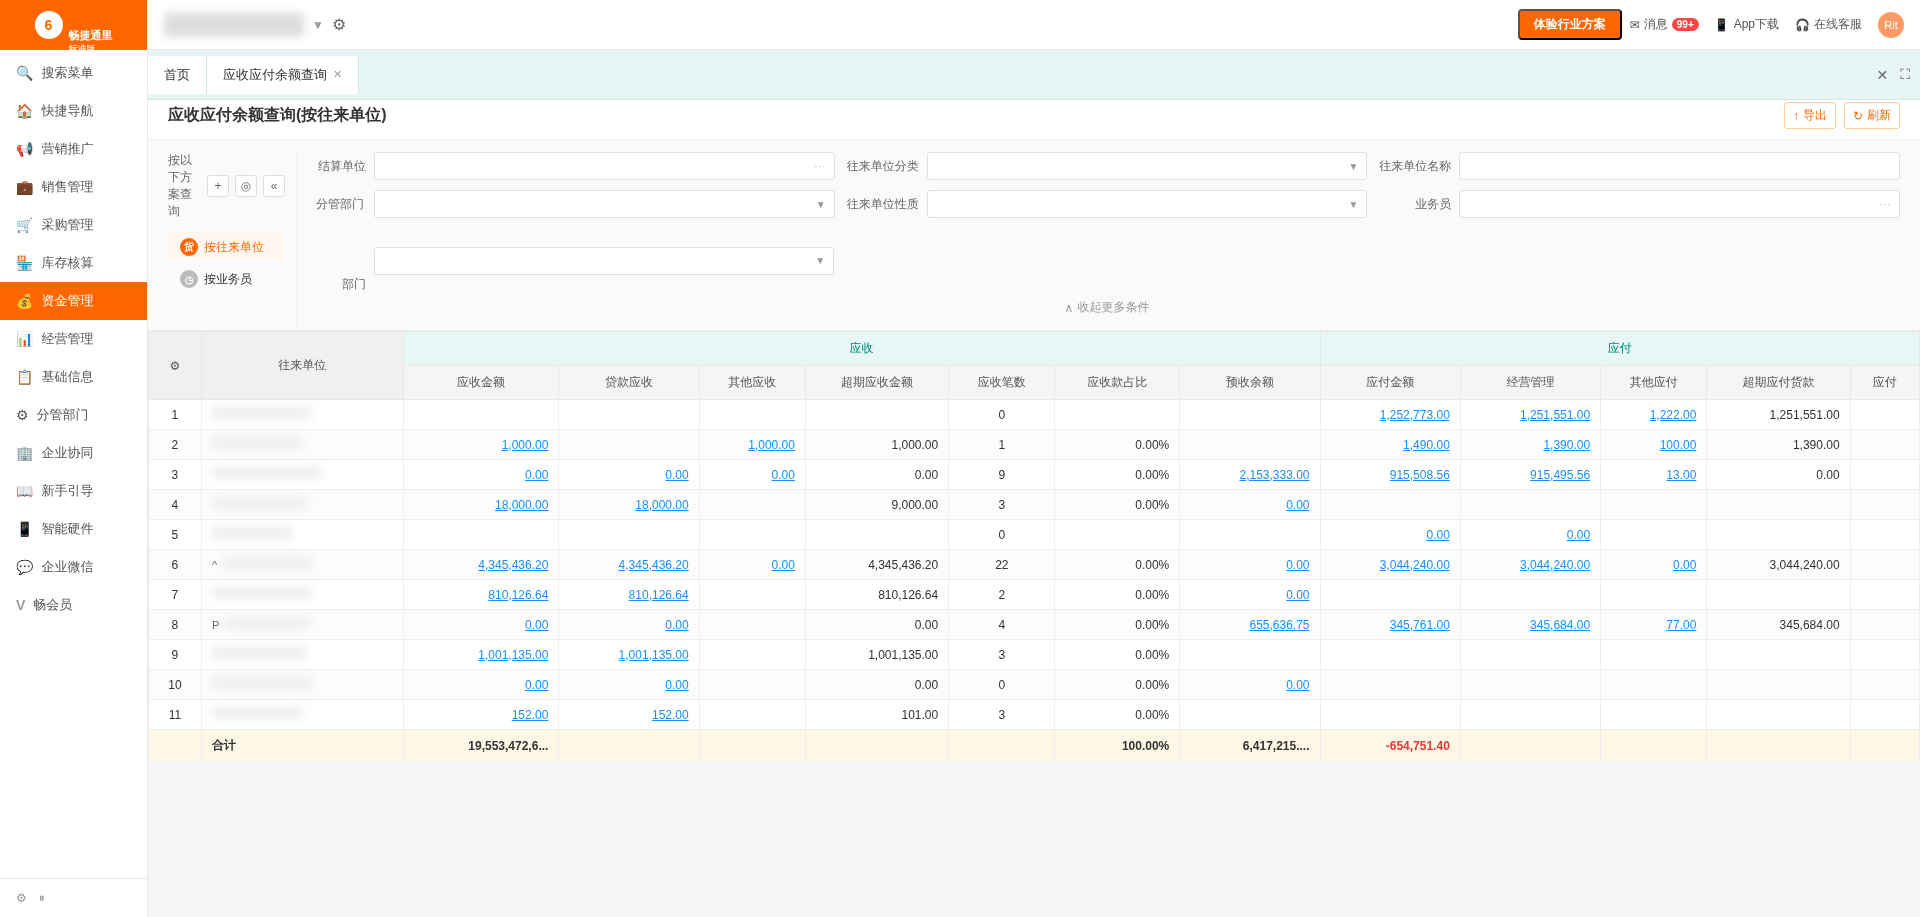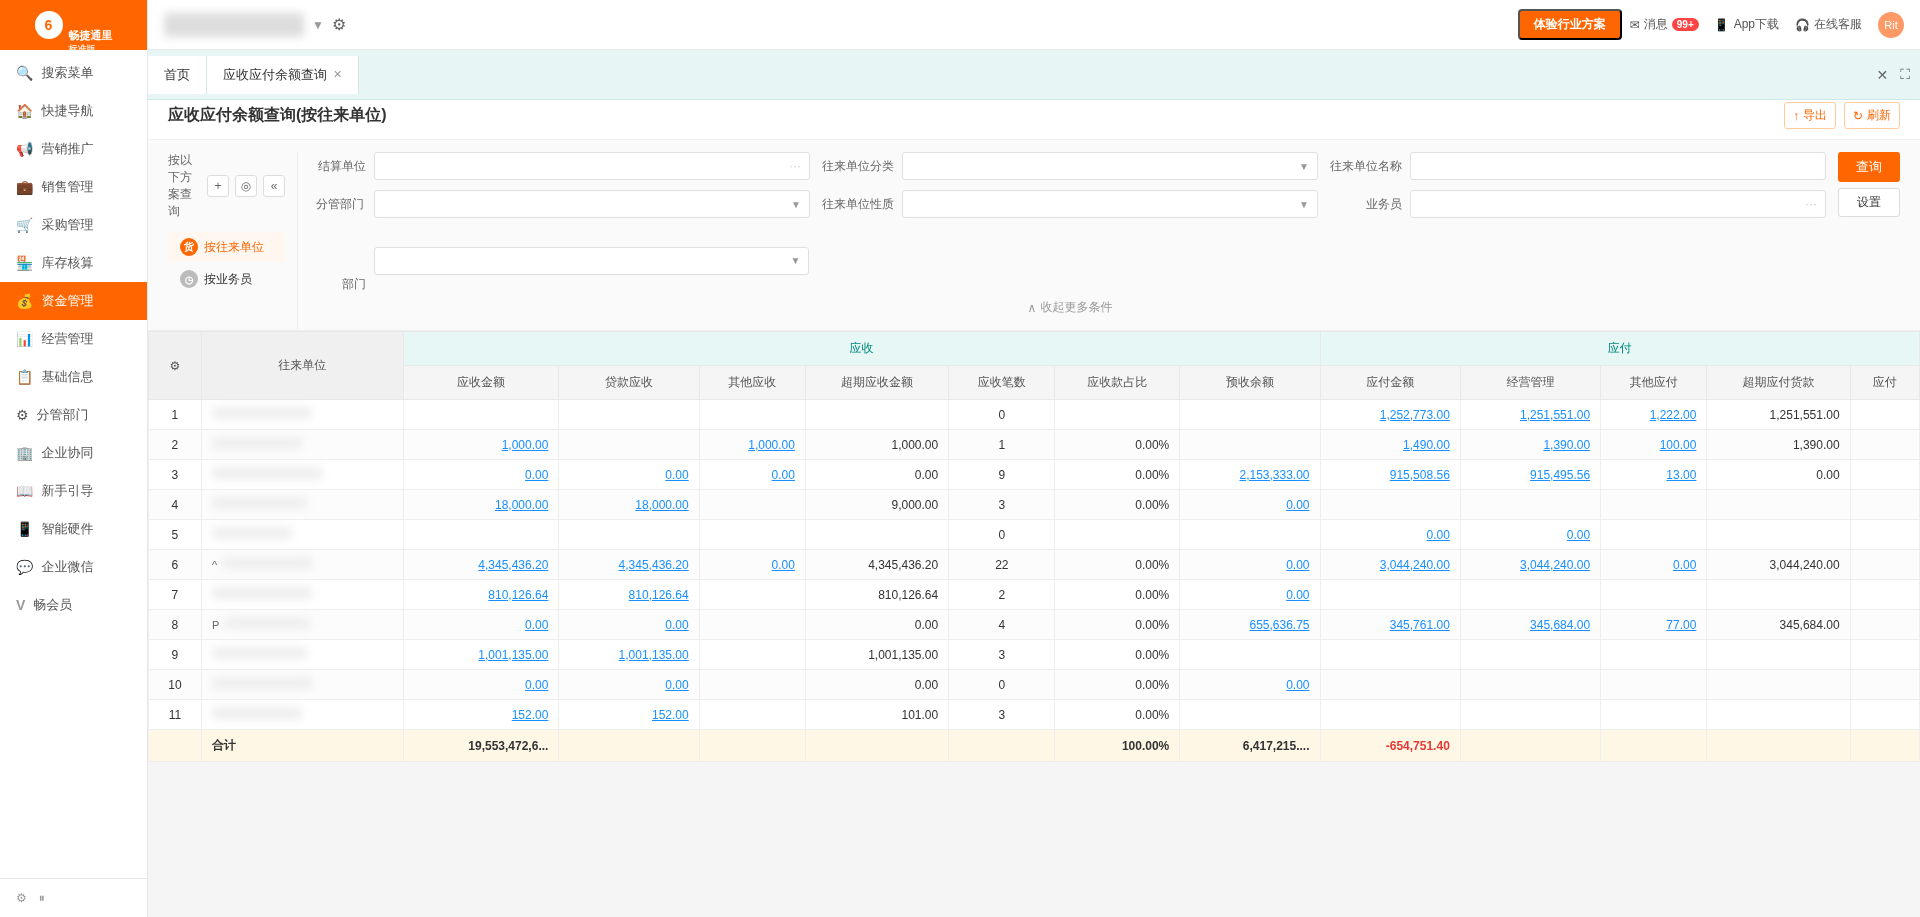--- a/index.html
+++ b/index.html
@@ -367,24 +367,20 @@
         </div>
 
         <div style="display:flex; justify-content:center; margin-top:4px; margin-bottom:4px;">
           <div style="color:#999;font-size:12px;cursor:pointer;display:flex;align-items:center;gap:4px;">
             <span>∧</span>
             <span>收起更多条件</span>
           </div>
         </div>
       </div>
 
-      <div style="display:flex;flex-direction:column;gap:6px;padding-left:12px;padding-top:0;justify-content:flex-start;min-width:70px;">
-        <button class="query-btn">查询</button>
-        <button class="set-btn">设置</button>
-      </div>
     </div>
 
     <div class="table-scroll">
       <table class="data-table">
         <thead>
           <tr>
             <th rowspan="2" style="background:#f0f0f0;">⚙</th>
             <th rowspan="2" style="min-width:120px;background:#f0f0f0;">往来单位</th>
             <th colspan="7" style="background:#e6f7f5;color:#00897b;">应收</th>
             <th colspan="5" style="background:#e6f7f5;color:#00897b;">应付</th>

